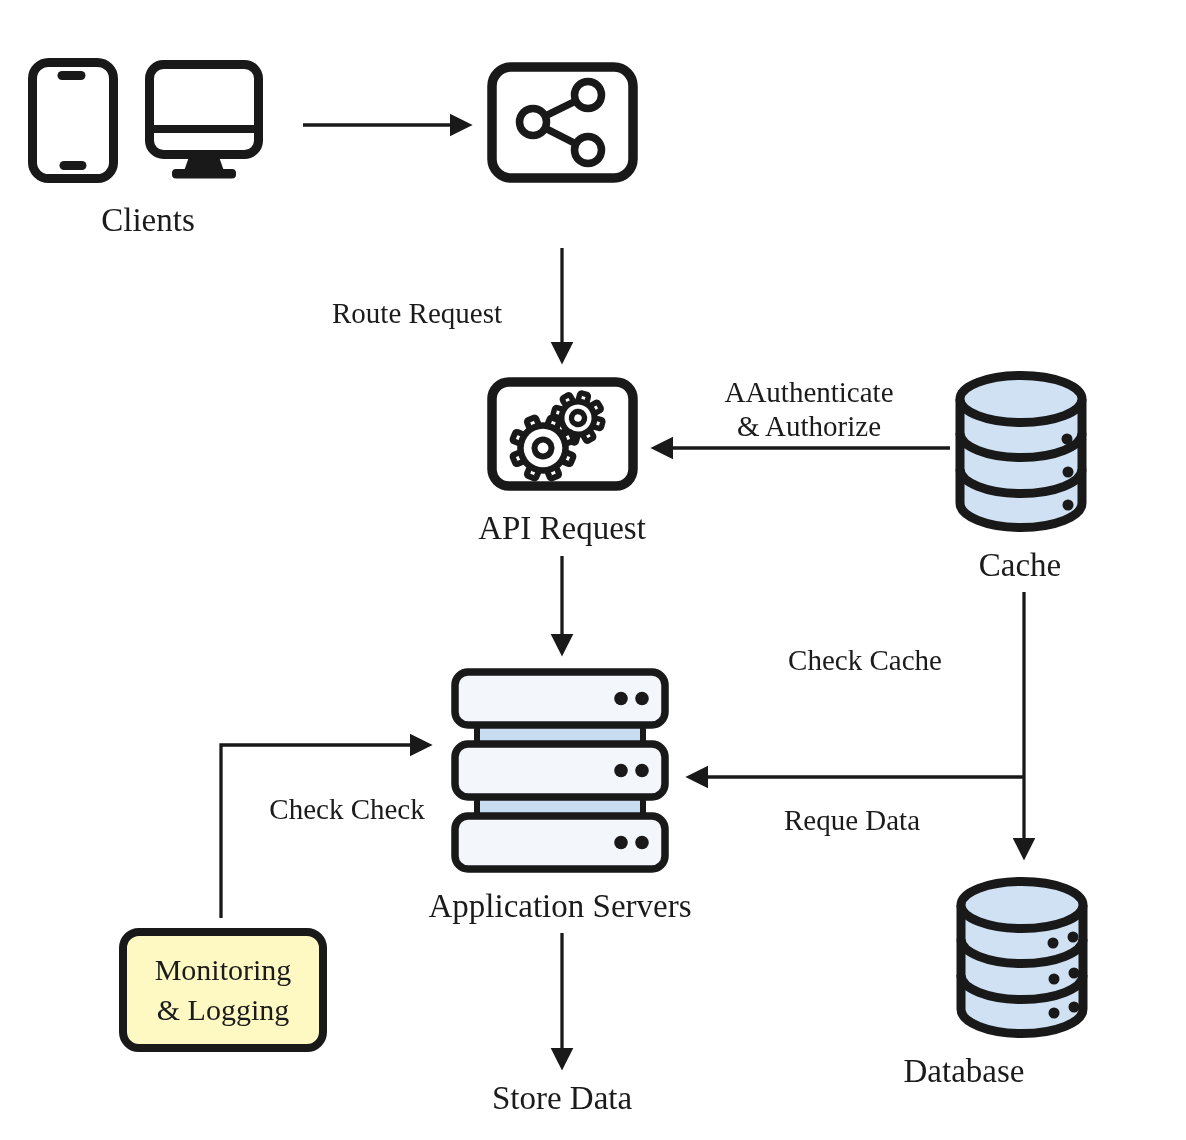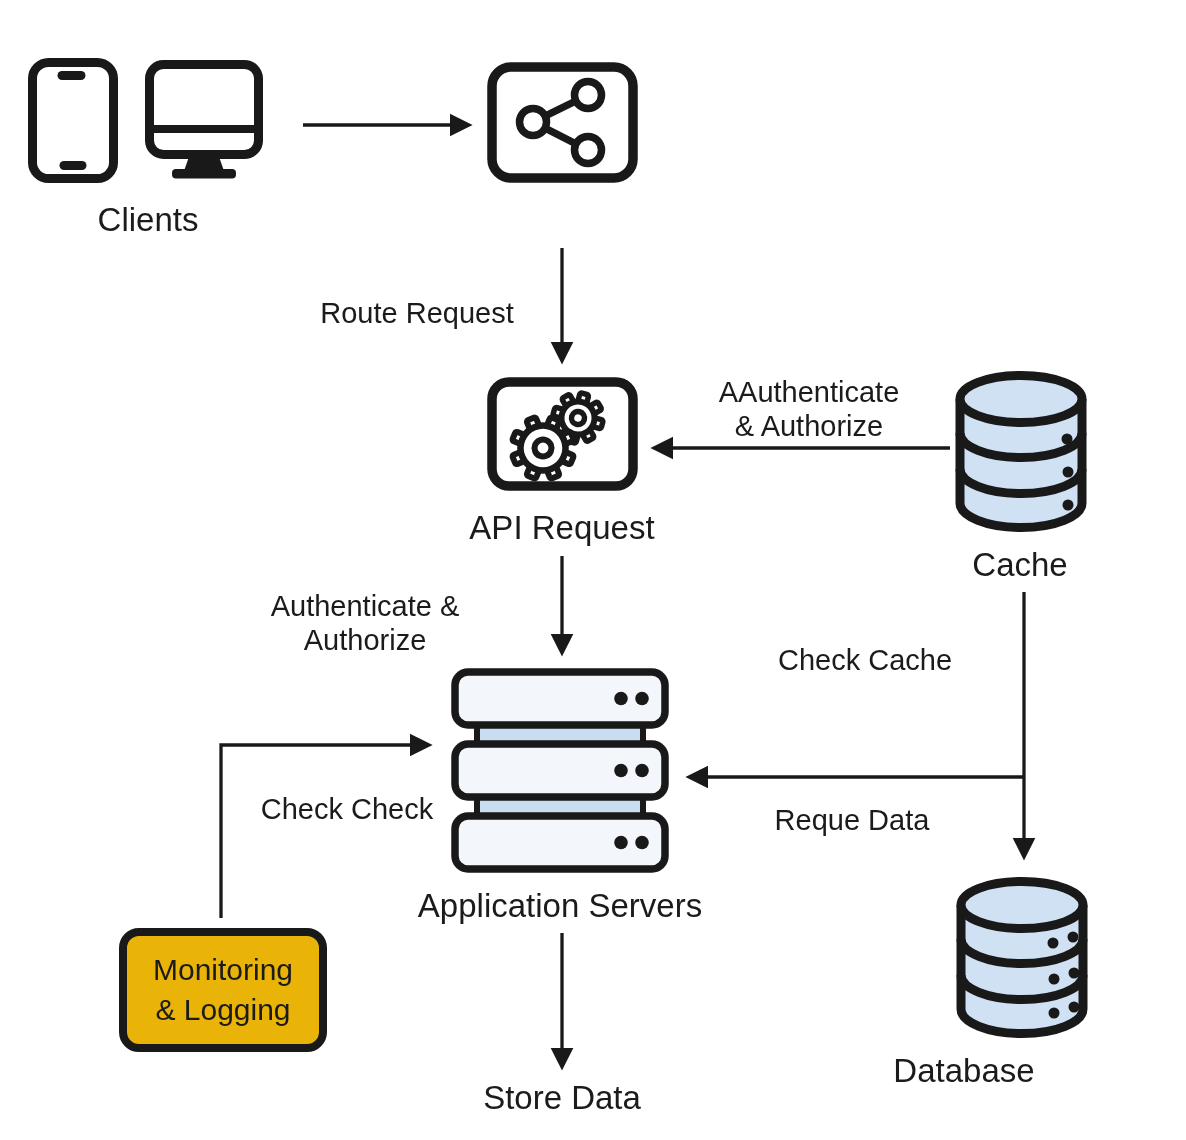--- a/index.html
+++ b/index.html
@@ -1,36 +1,36 @@
 <!DOCTYPE html>
 <html style="--background: #ffffff; --stroke: #191919; --cylinder-fill: #cfe1f3; --server-fill: #f3f7fb; --band-fill: #c8ddf2; --text: #1b1b1b;"><head>
 <meta charset="utf-8">
 <style>
   :root{
     --background:#ffffff; --stroke:#191919; --cylinder-fill:#cfe1f3;
     --server-fill:#f3f7fb; --band-fill:#c8ddf2; --text:#1b1b1b;
   }
   html,body{margin:0;padding:0;background:var(--background);}
   .canvas{position:relative;width:1186px;height:1140px;background:var(--background);
-    font-family:Liberation Sans, sans-serif;color:var(--text);overflow:hidden;}
+    font-family:Liberation Serif, serif;color:var(--text);overflow:hidden;}
   .abs{position:absolute;}
   .label{position:absolute;transform:translate(-50%,-50%);white-space:pre-line;
     text-align:center;color:var(--text);line-height:1.16;}
   .node-label{font-size:33px;}
   .edge-label{font-size:29px;}
   .conn{stroke:var(--stroke);stroke-width:3.3;fill:none;}
   .arrowhead{fill:var(--stroke);}
   .st{stroke:var(--stroke);fill:none;}
   .st-f{stroke:var(--stroke);fill:#ffffff;}
   .blk{fill:var(--stroke);stroke:none;}
   .cyl{fill:var(--cylinder-fill);stroke:var(--stroke);}
   .srv{fill:var(--server-fill);stroke:var(--stroke);}
   .band{fill:var(--band-fill);stroke:var(--stroke);}
   .mon-box{position:absolute;left:119px;top:928px;width:192px;height:108px;
-    border:8px solid var(--stroke);border-radius:20px;background:#eab308;
+    border:8px solid var(--stroke);border-radius:20px;background:#fef9c3;
     display:flex;align-items:center;justify-content:center;}
   .mon-text{font-size:30px;line-height:40px;text-align:center;white-space:pre-line;}
 </style>
 </head>
 <body>
 
 <div class="canvas">
 
   <svg class="abs" style="left:0;top:0;" width="1186" height="1140" viewBox="0 0 1186 1140">
     <defs>
@@ -98,22 +98,20 @@
         <rect x="-5" y="-31.5" width="10" height="13" rx="2" class="st-f" stroke-width="6" transform="rotate(270)"></rect>
         <rect x="-5" y="-31.5" width="10" height="13" rx="2" class="st-f" stroke-width="6" transform="rotate(315)"></rect>
         <circle r="22.5" class="st-f" stroke-width="6.5"></circle>
         <circle r="8.5" class="st-f" stroke-width="6"></circle>
       </g>
     </g>
   </svg>
   <div class="label node-label" style="left:562px;top:528px;">API Request</div>
   <div class="label edge-label" style="left:809px;top:410px;">AAuthenticate
 &amp; Authorize</div>
-  <div class="label edge-label" style="left:365px;top:624px;">Authenticate &amp;
-Authorize</div>
 
   <svg class="abs" style="left:951px;top:371px;" width="140" height="164" viewBox="0 0 140 164">
     <g>
       <path d="M9,28 v104 a61,24.5 0 0 0 122,0 v-104" class="cyl" stroke-width="9"></path>
       <path d="M9,62 a61,24.5 0 0 0 122,0" class="st" stroke-width="9"></path>
       <path d="M9,98 a61,24.5 0 0 0 122,0" class="st" stroke-width="9"></path>
       <ellipse cx="70" cy="28" rx="61" ry="23.5" class="cyl" stroke-width="9"></ellipse>
       <circle cx="116" cy="68" r="5.5" class="blk"></circle>
       <circle cx="117" cy="101" r="5.5" class="blk"></circle>
       <circle cx="117" cy="134" r="5.5" class="blk"></circle>

